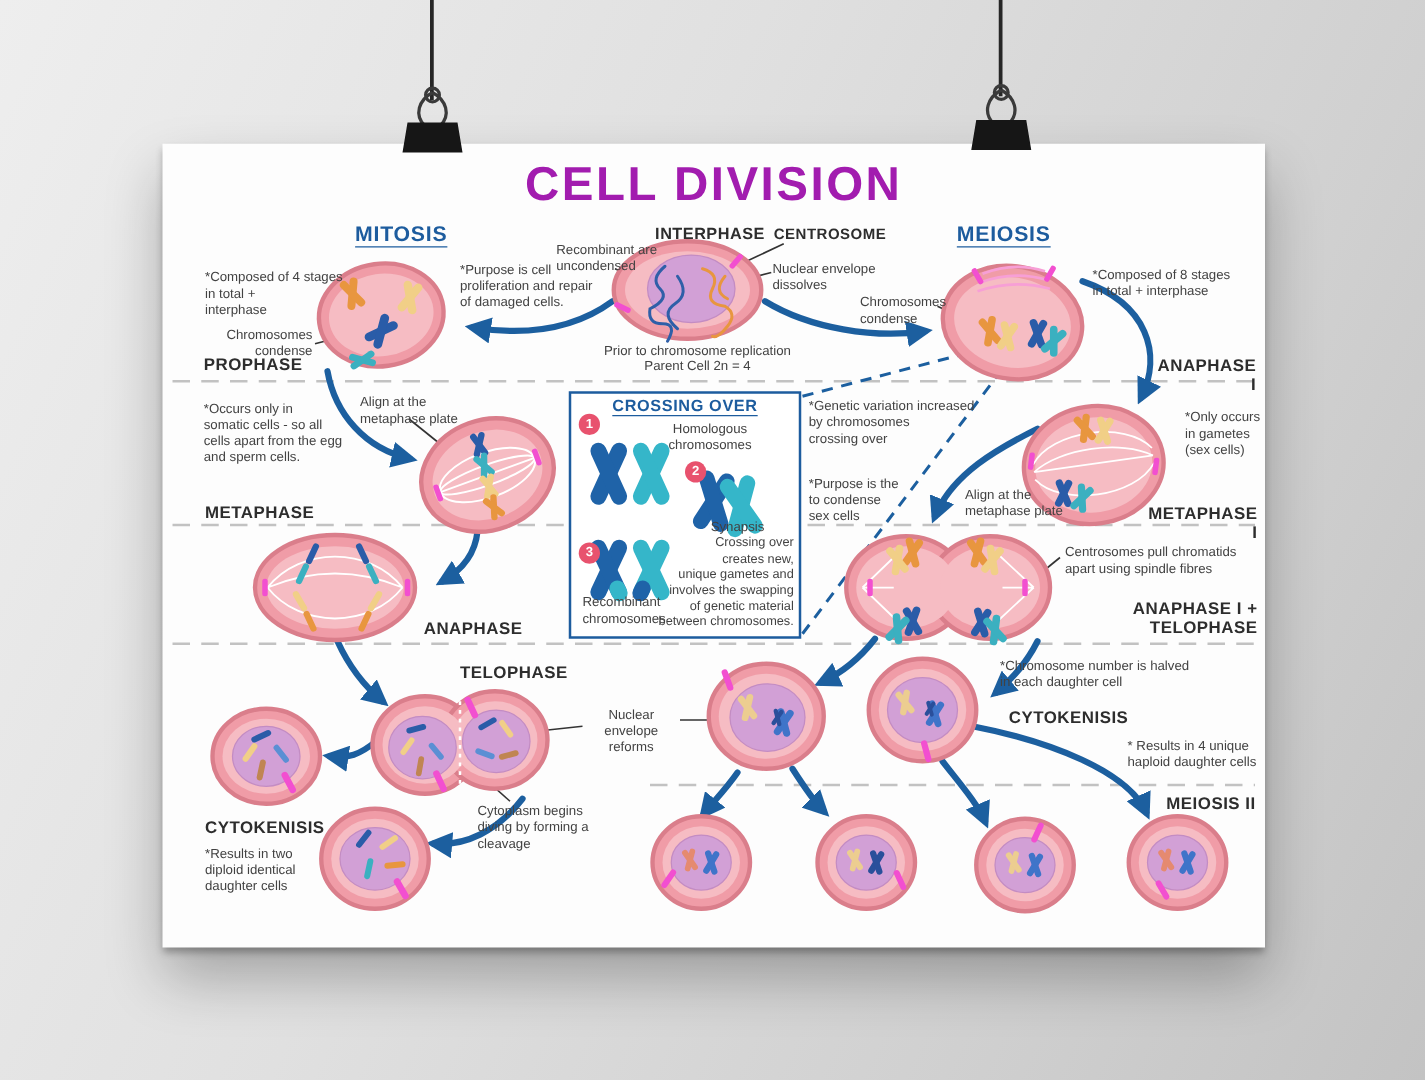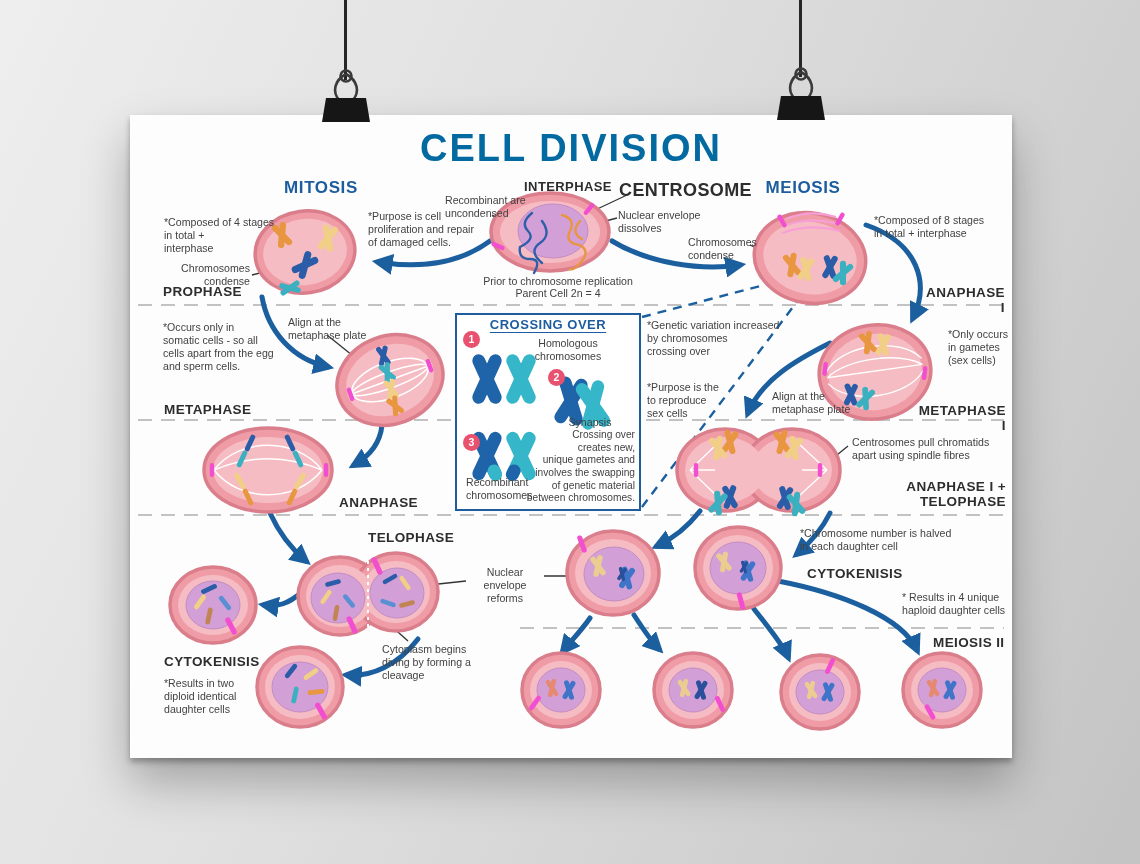--- a/index.html
+++ b/index.html
@@ -4,25 +4,25 @@
 <style>
   html,body{margin:0;padding:0}
   body{width:1140px;height:864px;overflow:hidden;position:relative;
        font-family:"Liberation Sans",sans-serif;
        background:linear-gradient(115deg,#eeeeee 0%,#e0e0e0 40%,#d0d0d0 75%,#c3c3c3 100%)}
   .string{position:absolute;top:0;width:3px;background:#262626;z-index:4}
   .clip{position:absolute;z-index:6}
   .poster{position:absolute;left:130px;top:115px;width:882px;height:643px;background:#fdfdfd;
           box-shadow:0 4px 6px rgba(0,0,0,.30),0 24px 44px rgba(0,0,0,.28);z-index:2}
   .title{position:absolute;left:0;right:0;top:12px;text-align:center;font-size:38px;font-weight:bold;
-         color:#0369a1;letter-spacing:2px;z-index:3}
+         color:#a21caf;letter-spacing:2px;z-index:3}
   .lbl{position:absolute;font-size:10.6px;line-height:1.24;color:#424242;white-space:pre-line;z-index:3}
   .stage{position:absolute;font-weight:bold;font-size:13.5px;color:#2d2d2d;letter-spacing:.4px;
          white-space:pre-line;z-index:3}
-  .bluehead{position:absolute;font-weight:bold;font-size:17px;color:#1d5c9e;
+  .bluehead{position:absolute;font-weight:bold;font-size:17px;color:#1d5c9e;text-decoration:underline;
             text-underline-offset:4px;letter-spacing:.6px;z-index:3}
   .cohead{position:absolute;font-weight:bold;font-size:13px;color:#1d5c9e;text-decoration:underline;
           text-underline-offset:3px;letter-spacing:.5px;z-index:3}
   .badge{position:absolute;width:17px;height:17px;border-radius:50%;background:#e8526e;color:#fff;
          font-size:10.5px;font-weight:bold;text-align:center;line-height:17px;z-index:4}
   .cobox{position:absolute;left:325px;top:198px;width:186px;height:198px;border:2.5px solid #1d5c9e;
          background:#ffffff;box-sizing:border-box;z-index:1}
   .b{font-weight:normal}
   svg.gfx{position:absolute;left:0;top:0;z-index:2}
   .ta-c{text-align:center}.ta-r{text-align:right}
@@ -305,21 +305,21 @@
       <g transform="translate(391,341) scale(2.0)">
         <rect x="-3.2" y="5" width="6.4" height="8.5" rx="3.2" transform="rotate(25)" fill="#1f63a8"></rect>
       </g>
     </g>
   </svg>
 
   <div class="title">CELL DIVISION</div>
 
   <div class="bluehead ta-c" style="left:145px;top:63px;width:92px">MITOSIS</div>
   <div class="stage ta-c" style="left:383px;top:64px;width:110px;font-size:13px">INTERPHASE</div>
-  <div class="stage" style="left:489px;top:65px;font-size:18px">CENTROSOME</div>
+  <div class="stage" style="left:489px;top:65px;font-size:12px">CENTROSOME</div>
   <div class="bluehead ta-c" style="left:628px;top:63px;width:90px">MEIOSIS</div>
 
   <div class="lbl" style="left:315px;top:79px;width:84px">Recombinant are
 uncondensed</div>
   <div class="lbl" style="left:488px;top:94px">Nuclear envelope
 dissolves</div>
   <div class="lbl" style="left:238px;top:95px">*Purpose is cell
 proliferation and repair
 of damaged cells.</div>
   <div class="lbl" style="left:34px;top:101px">*Composed of 4 stages
@@ -357,21 +357,21 @@
 creates new,
 unique gametes and
 involves the swapping
 of genetic material
 between chromosomes.</div>
 
   <div class="lbl" style="left:517px;top:204px">*Genetic variation increased
 by chromosomes
 crossing over</div>
   <div class="lbl" style="left:517px;top:266px">*Purpose is the
-to reproduce
+to condense
 sex cells</div>
   <div class="lbl" style="left:642px;top:275px">Align at the
 metaphase plate</div>
   <div class="lbl" style="left:818px;top:213px">*Only occurs
 in gametes
 (sex cells)</div>
   <div class="stage ta-r" style="left:788px;top:288px;width:88px">METAPHASE I</div>
 
   <div class="stage" style="left:209px;top:380px">ANAPHASE</div>
   <div class="lbl" style="left:722px;top:321px">Centrosomes pull chromatids

